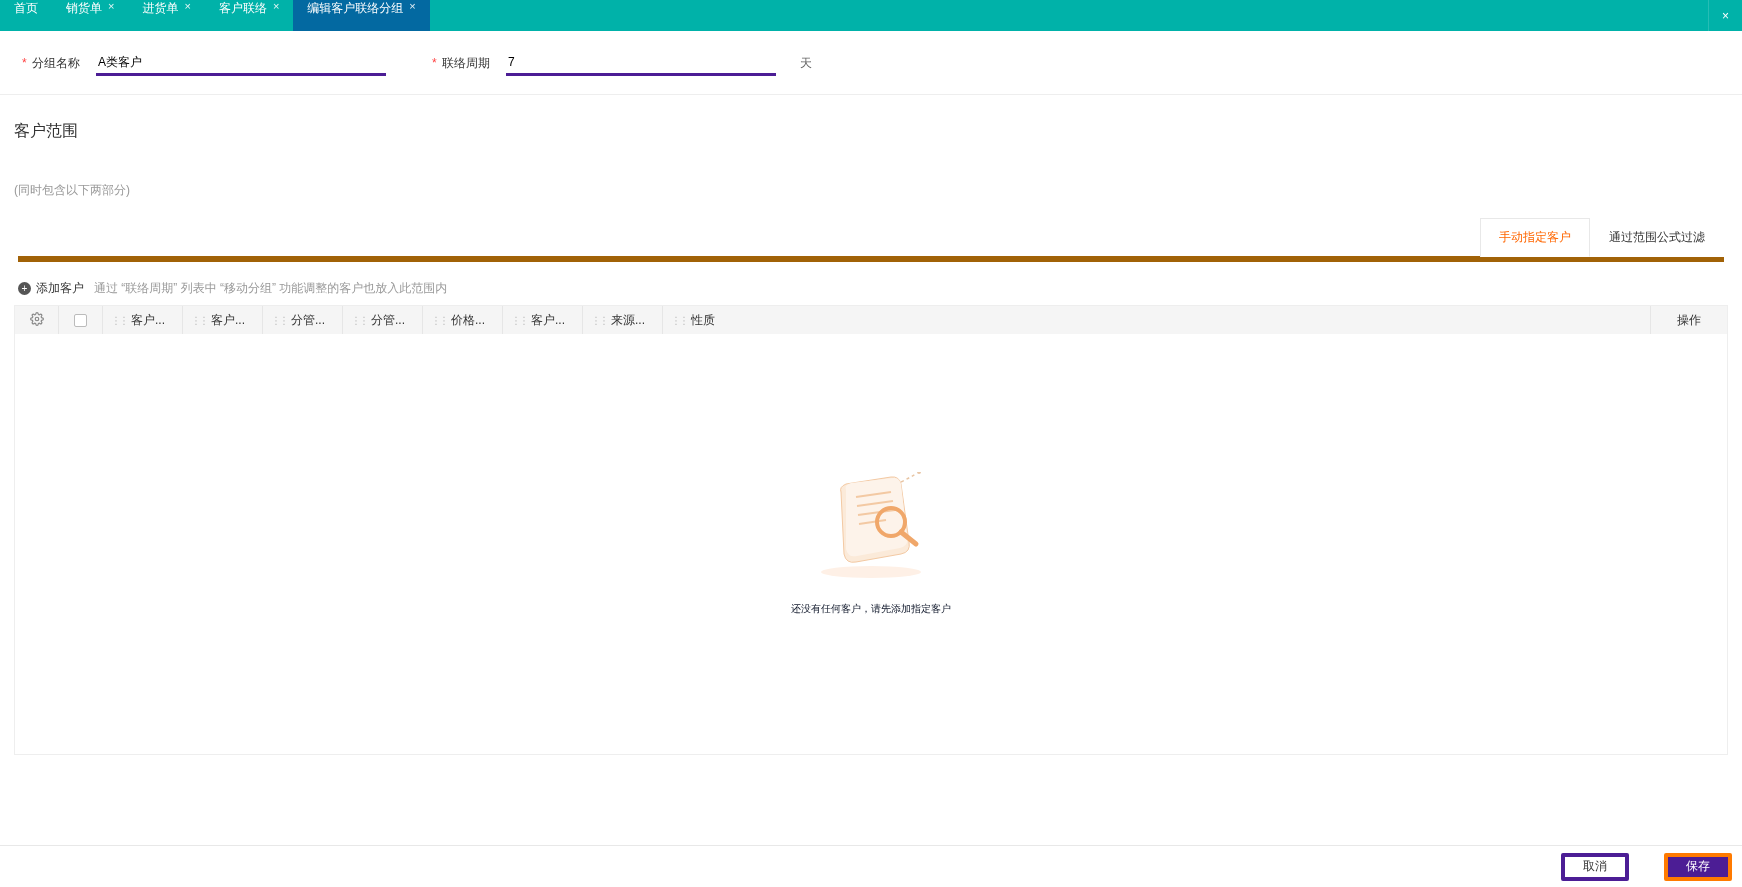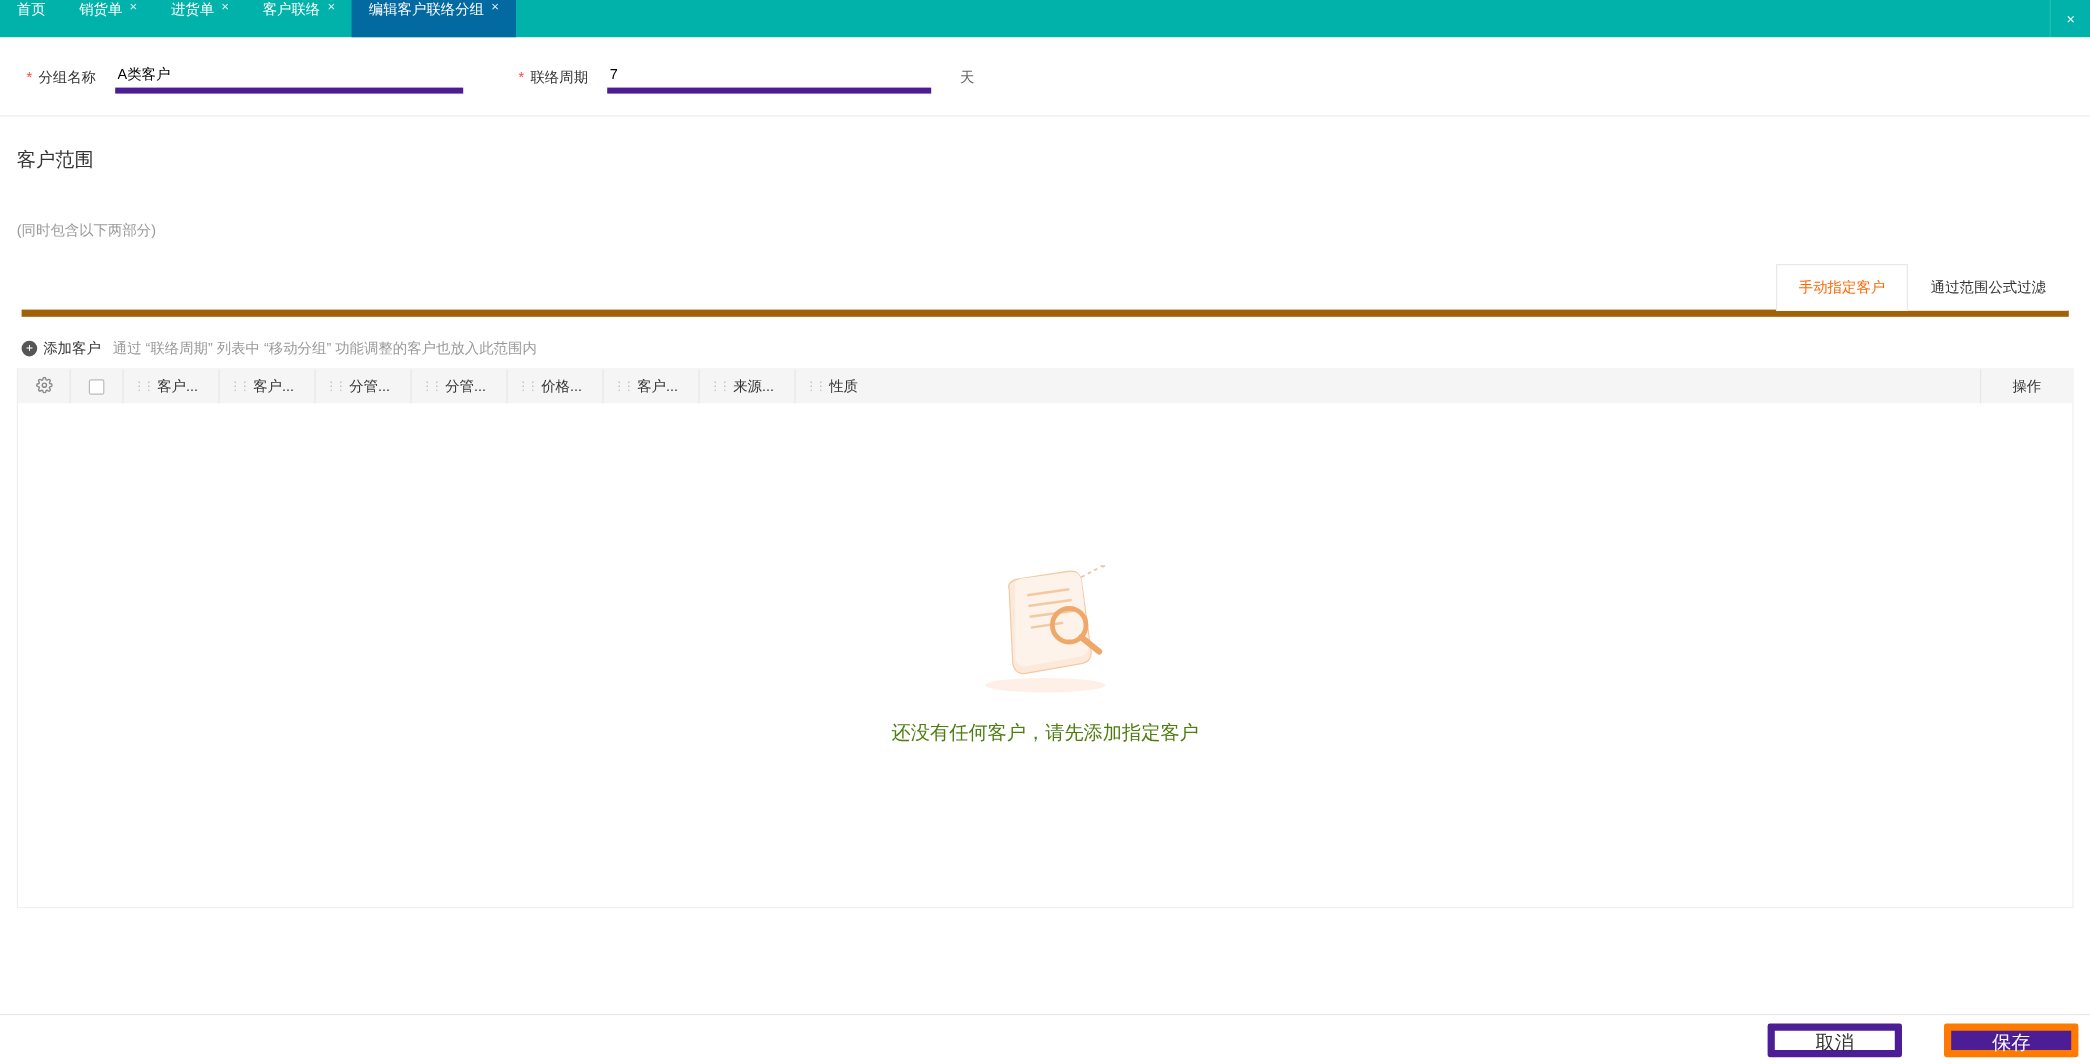--- a/index.html
+++ b/index.html
@@ -50,21 +50,21 @@
   align-items: center;
   gap: 16px;
 }
 .form-label {
   font-size: 12px;
   color: #333;
 }
 .req { color: #f44; margin-right: 2px; }
 .text-input {
   border: none;
-  border-bottom: 5px solid #4c1d95;
+  border-bottom: 3px solid #4c1d95;
   padding: 4px 2px;
   font-size: 12px;
   outline: none;
 }
 .input-group-name { width: 290px; margin-right: 30px; }
 .input-period { width: 270px; }
 .unit { color: #666; margin-left: 8px; }
 
 .divider { height: 1px; background: #eee; }
 
@@ -171,42 +171,42 @@
 
 
 .empty-state {
   height: 420px;
   display: flex;
   flex-direction: column;
   align-items: center;
   justify-content: center;
   gap: 20px;
 }
-.empty-text { color: #4d7c0f; font-size: 16px; }
+.empty-text { color: #0f172a; font-size: 10px; }
 
 
 .footer {
   position: fixed;
   left: 0; right: 0; bottom: 0;
   height: 42px;
   border-top: 1px solid #e8e8e8;
   background: #fff;
   display: flex;
   align-items: center;
   justify-content: flex-end;
   padding-right: 10px;
   gap: 8px;
 }
 .btn {
   height: 28px;
-  padding: 0 34px;
-  font-size: 16px;
+  padding: 0 18px;
+  font-size: 12px;
   border-radius: 2px;
   cursor: pointer;
-  border: 6px solid #4c1d95;
+  border: 4px solid #4c1d95;
   background: #fff;
   color: #333;
 }
 .btn-primary {
   background: #4c1d95;
   border-color: #ff7a00;
   color: #fff;
   margin-left: 27px;
 }
 </style>

